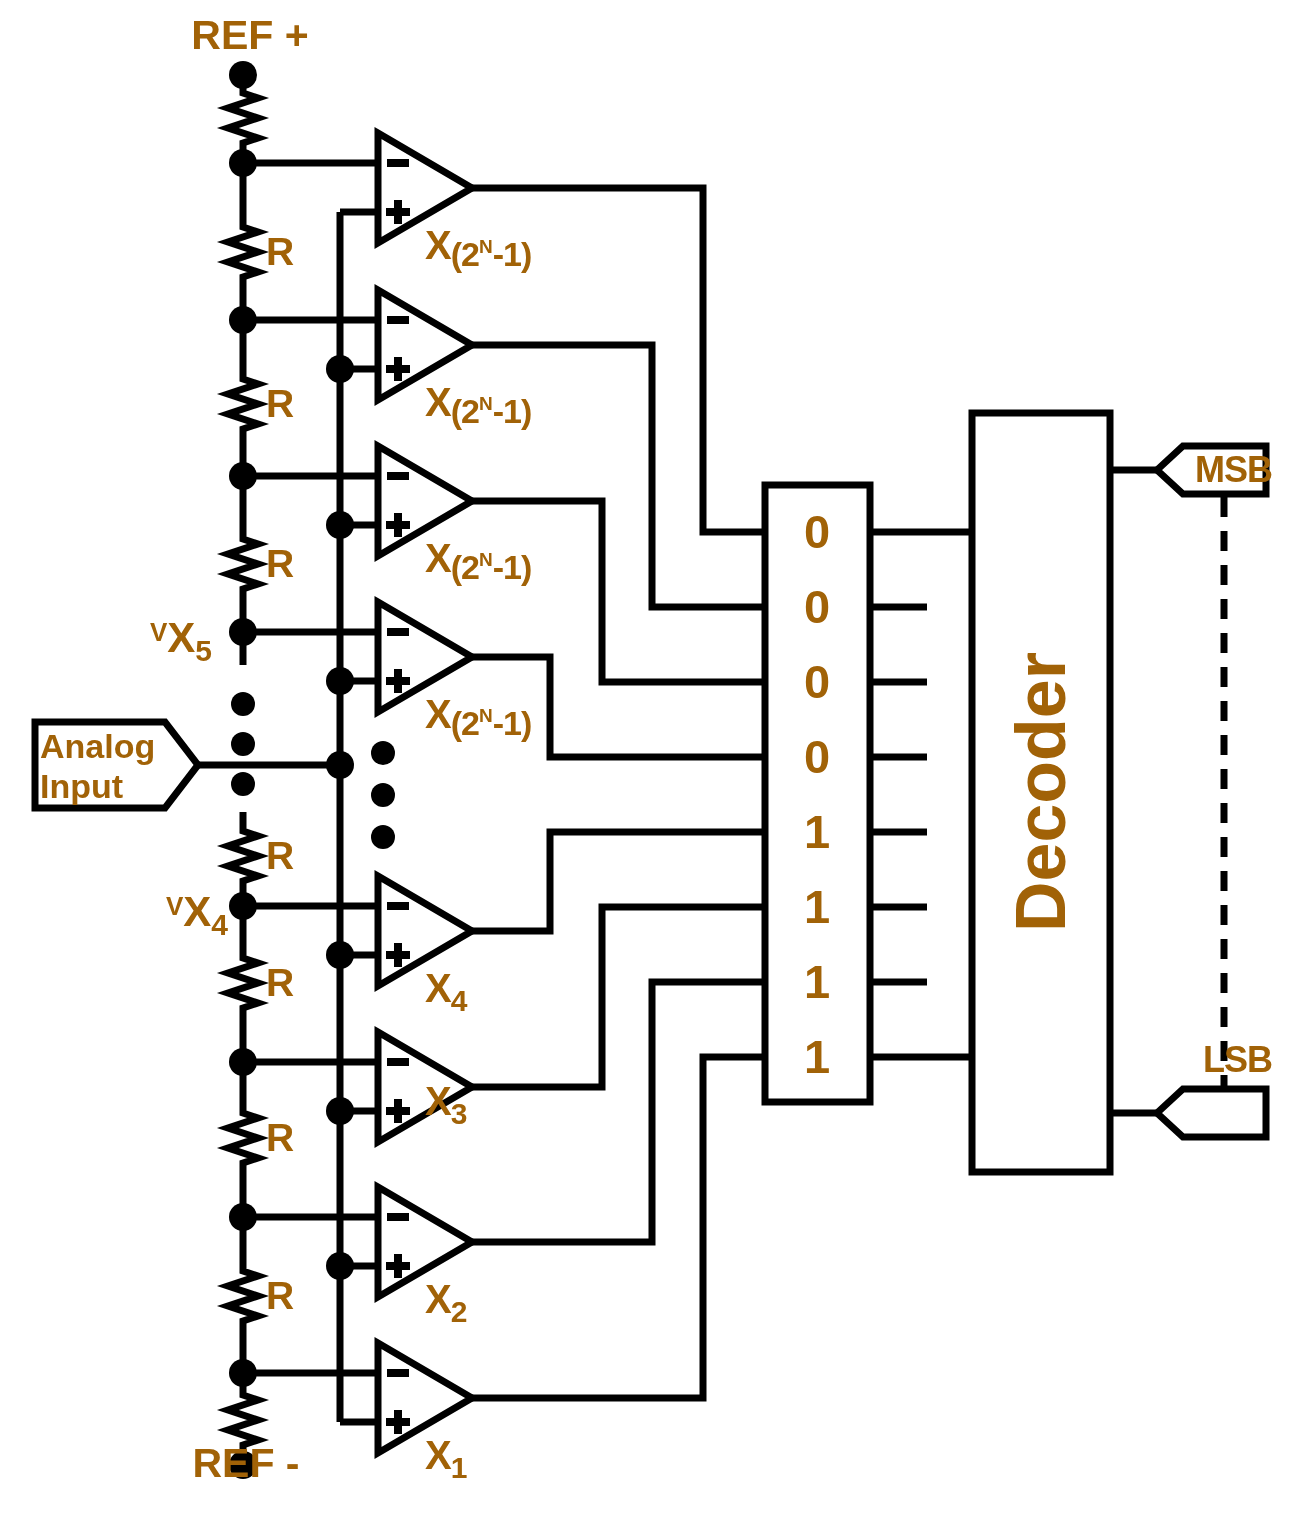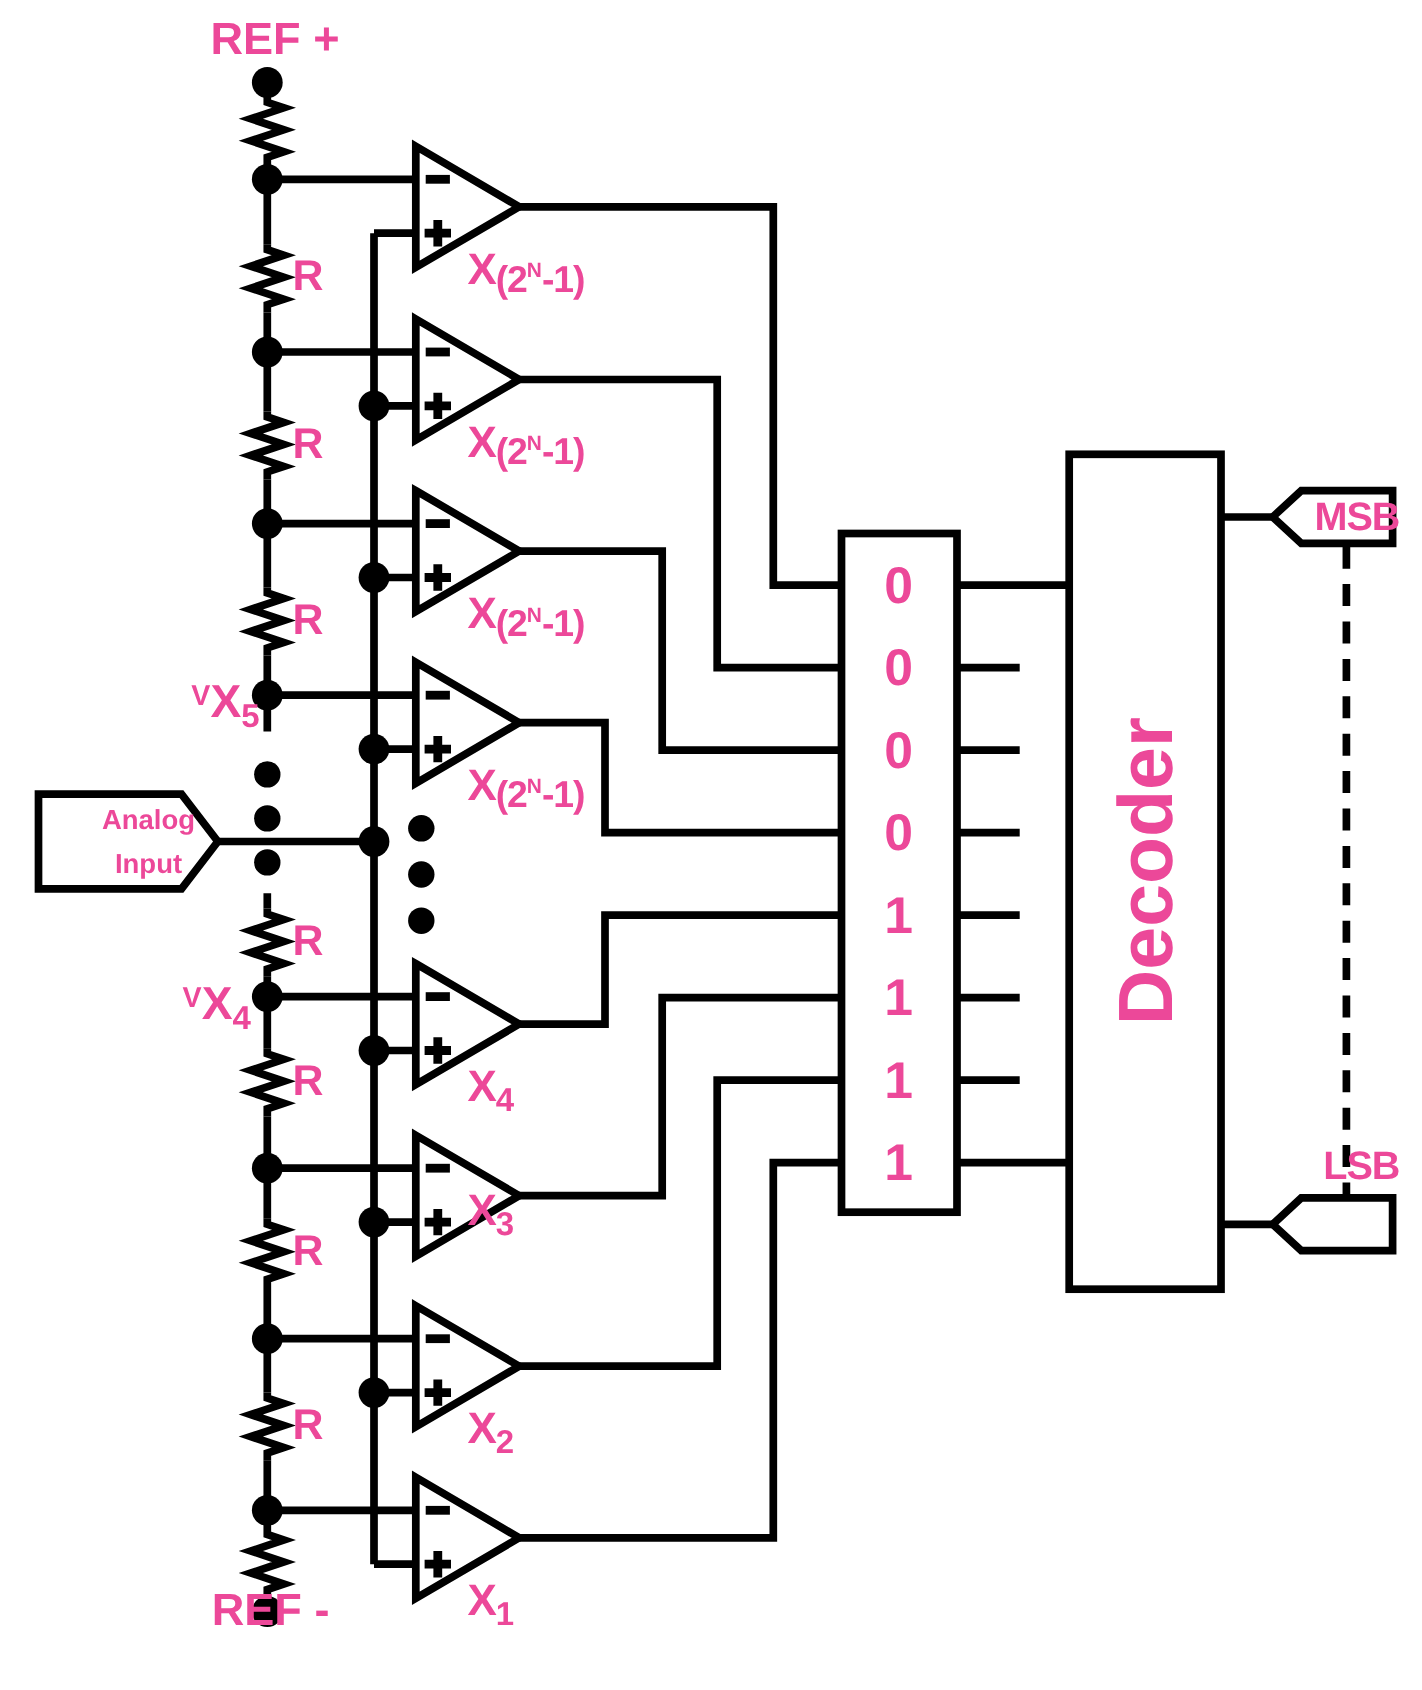--- a/index.html
+++ b/index.html
@@ -1,35 +1,35 @@
 <!DOCTYPE html>
 <html><head>
 <meta charset="utf-8">
 <style>
   html,body{margin:0;padding:0;background:#ffffff;}
   #stage{
     position:relative;
     width:1293px;height:1536px;
     background:#ffffff;
     font-family:"Liberation Sans", sans-serif;
-    color:#ec4899;
+    color:#a16207;
     overflow:hidden;
   }
   #circuit-svg{position:absolute;left:0;top:0;width:1293px;height:1536px;}
   .lbl{position:absolute;font-weight:bold;white-space:nowrap;}
   .ref-lbl{width:148px;text-align:center;font-size:41px;line-height:46px;letter-spacing:0px;}
   .r-lbl{width:42px;text-align:center;font-size:39px;line-height:46px;}
   .vx-lbl{width:108px;text-align:right;font-size:42px;line-height:52px;}
   .vpre{font-size:26px;vertical-align:11px;}
   .vsub{font-size:30px;vertical-align:-9px;}
   .cmp-lbl{font-size:40px;line-height:50px;letter-spacing:-1px;}
   .csub{font-size:34px;vertical-align:-7px;letter-spacing:-1px;margin-top:25px;}
   .csup{font-size:19px;vertical-align:13px;letter-spacing:0;}
   .cnum{font-size:30px;vertical-align:-9px;}
-  .ai-lbl{width:126px;text-align:center;font-size:25px;line-height:40px;padding-left:32px;}
+  .ai-lbl{width:126px;font-size:34px;line-height:40px;}
   .ai-line{display:block;}
   .bit{position:absolute;left:789px;width:56px;text-align:center;
        font-weight:bold;font-size:47px;line-height:54px;}
   .decoder-lbl{
     position:absolute;left:831px;top:756px;width:420px;height:72px;
     text-align:center;font-weight:bold;font-size:70px;line-height:72px;
     transform:rotate(-90deg);letter-spacing:0px;
   }
   .tag-lbl{width:96px;text-align:right;font-size:36px;line-height:44px;letter-spacing:-1px;}
 </style>
@@ -137,21 +137,21 @@
   <div class="lbl ref-lbl" style="left:176px;top:12px">REF +</div>
 
   <div class="lbl r-lbl" style="left:259px;top:229px">R</div>
   <div class="lbl r-lbl" style="left:259px;top:381px">R</div>
   <div class="lbl r-lbl" style="left:259px;top:541px">R</div>
   <div class="lbl r-lbl" style="left:259px;top:833px">R</div>
   <div class="lbl r-lbl" style="left:259px;top:960px">R</div>
   <div class="lbl r-lbl" style="left:259px;top:1115px">R</div>
   <div class="lbl r-lbl" style="left:259px;top:1273px">R</div>
 
-  <div class="lbl vx-lbl" style="left:128px;top:606px"><span class="vpre">V</span><span>X</span><span class="vsub">5</span></div>
+  <div class="lbl vx-lbl" style="left:104px;top:606px"><span class="vpre">V</span><span>X</span><span class="vsub">5</span></div>
 
   <div class="lbl vx-lbl" style="left:120px;top:880px"><span class="vpre">V</span><span>X</span><span class="vsub">4</span></div>
 
   <div class="lbl ai-lbl" style="left:40px;top:726px">
     <span class="ai-line">Analog</span>
     <span class="ai-line">Input</span>
   </div>
 
   <div class="lbl cmp-lbl" style="left:425px;top:220px"><span>X</span><span class="csub"><span>(2</span><span class="csup">N</span><span>-1)</span></span></div>
 

